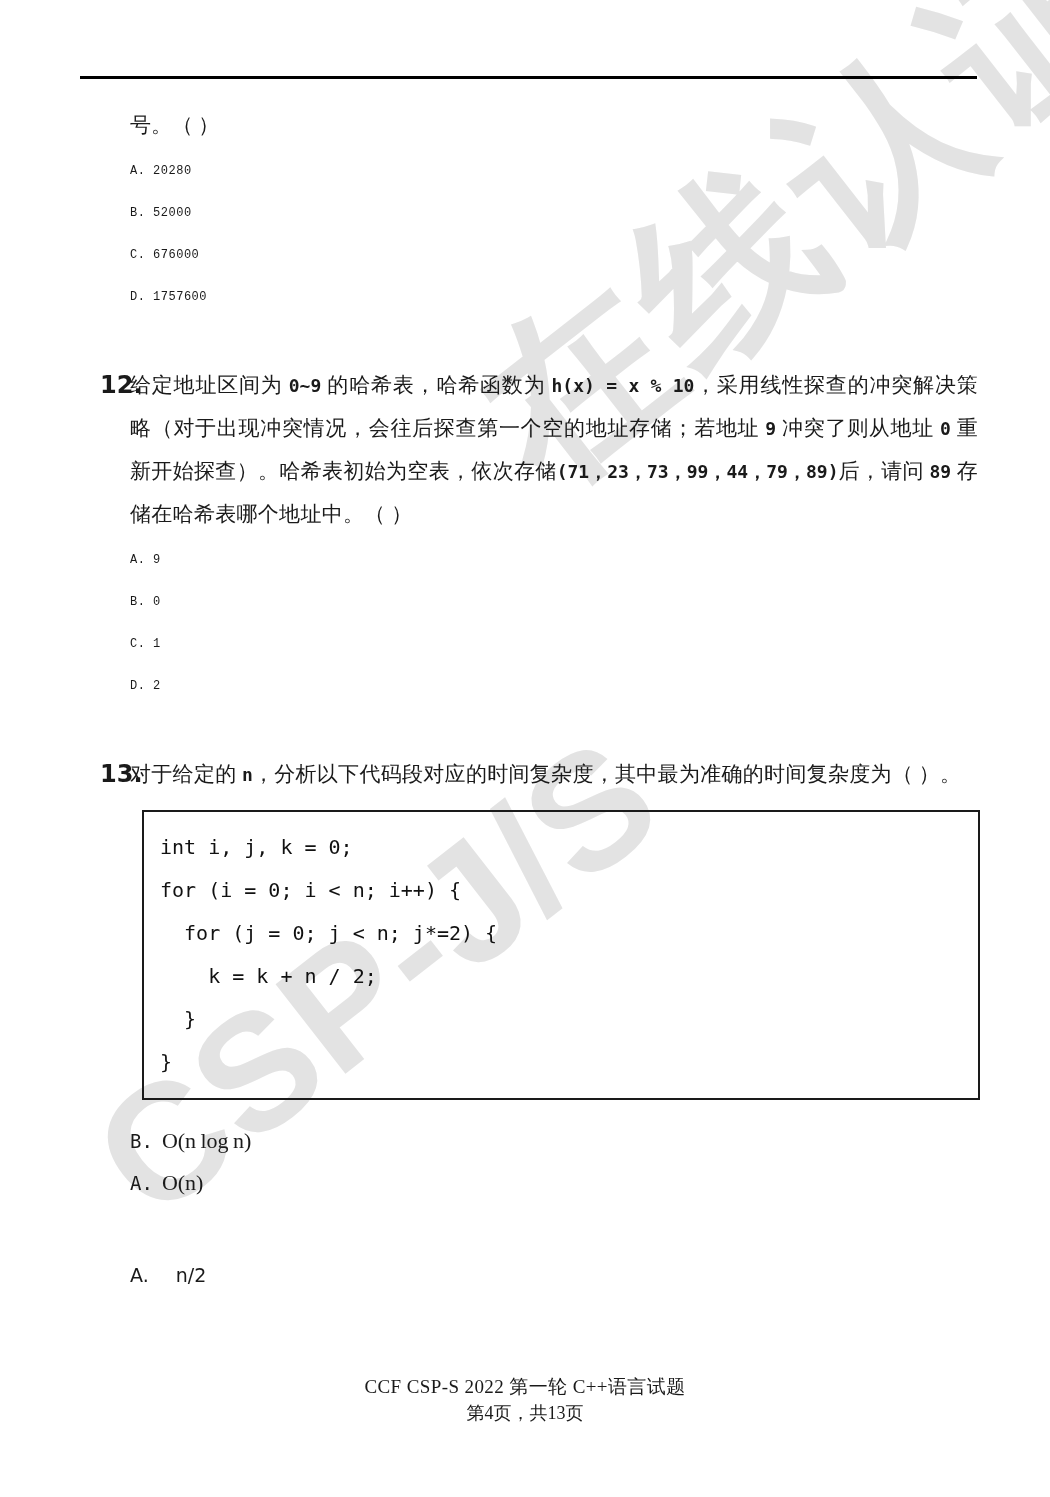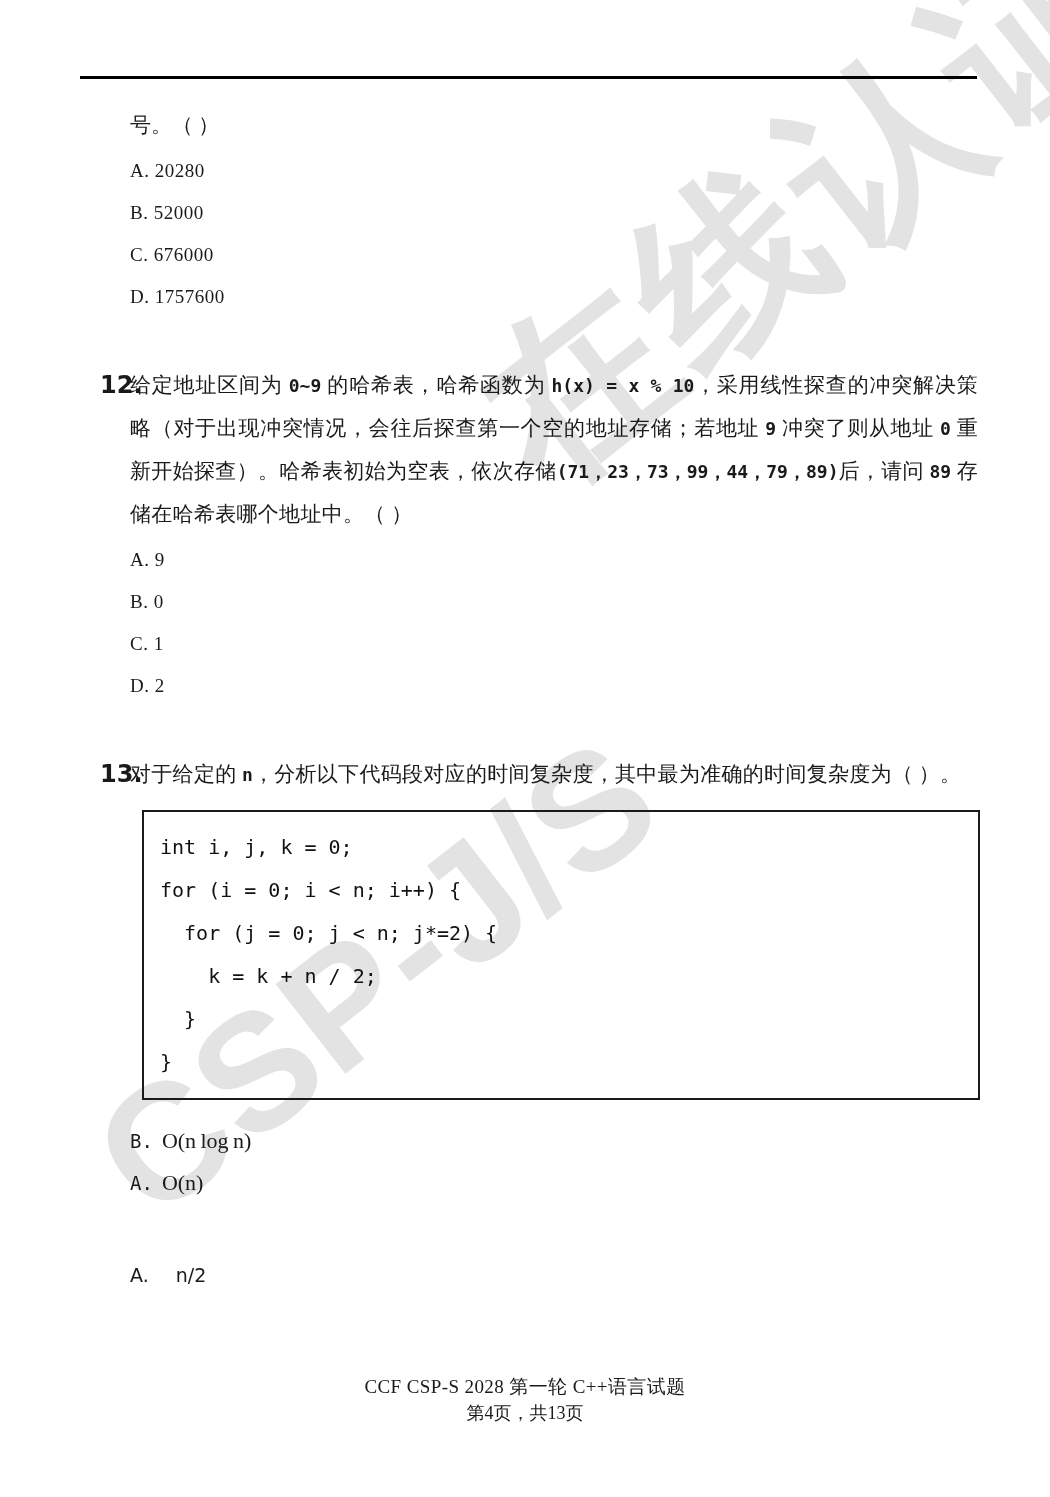--- a/index.html
+++ b/index.html
@@ -120,22 +120,22 @@
 
   
   .options { margin-top: 4px; }
   .opt {
     padding-left: 130px;
     line-height: 42px;
     height: 42px;
     white-space: nowrap;
   }
   .opt-mono {
-    font-family: Liberation Serif, serif;
-    font-size: 19px;
+    font-family: Liberation Mono, monospace;
+    font-size: 12px;
     letter-spacing: 0.5px;
   }
   .opt-math .opt-key {
     font-family: "DejaVu Sans Mono", monospace;
     font-size: 19px;
   }
   .opt-math .opt-val {
     font-family: "Liberation Serif", "DejaVu Serif", serif;
     font-size: 22px;
     padding-left: 9px;
@@ -292,17 +292,17 @@
 
     <div class="options">
       <div class="opt opt-sans">
         <span class="opt-key">A.</span><span class="opt-val">n/2</span>
       </div>
     </div>
 
   </div>
 
   <div class="footer">
-    <div class="footer-line1">CCF CSP-S 2028 第一轮 C++语言试题</div>
+    <div class="footer-line1">CCF CSP-S 2022 第一轮 C++语言试题</div>
     <div class="footer-line2">第4页，共13页</div>
   </div>
 
 </div>
 
 </body></html>

